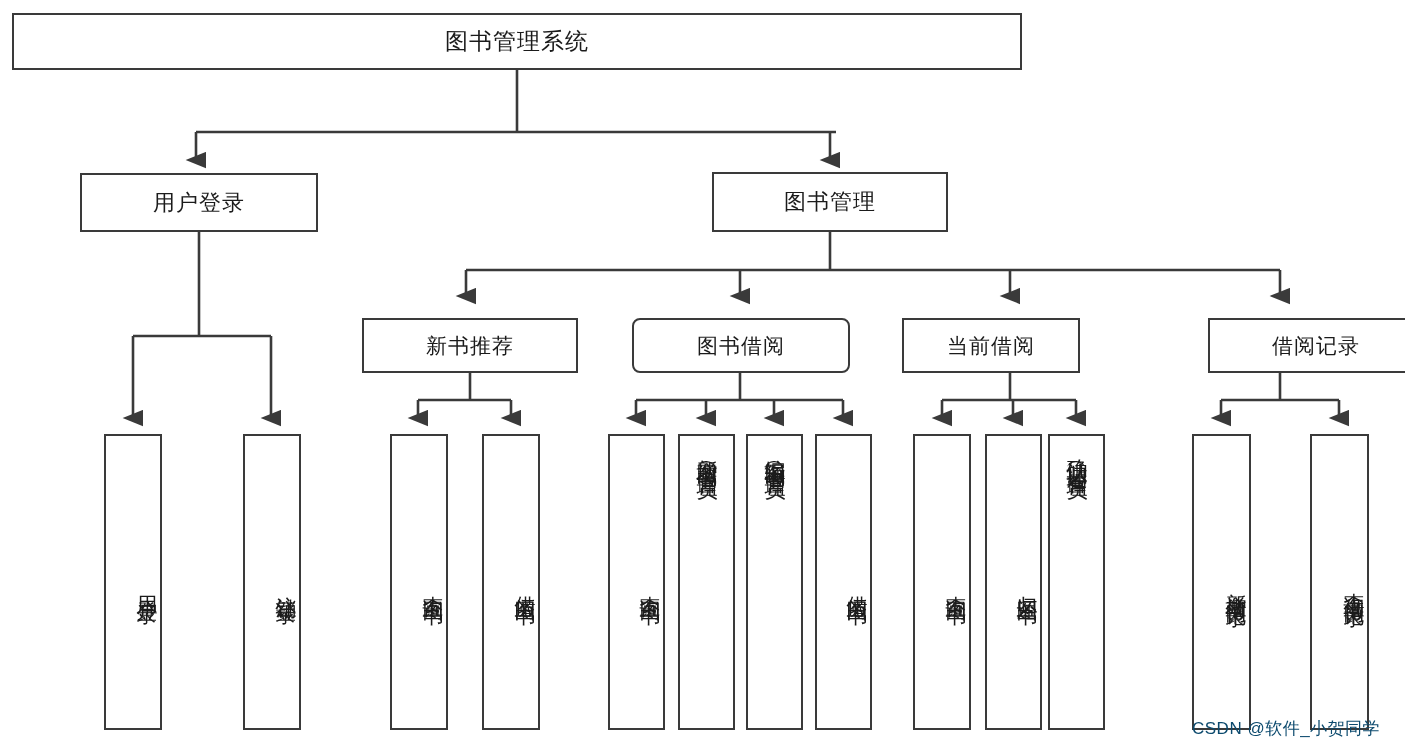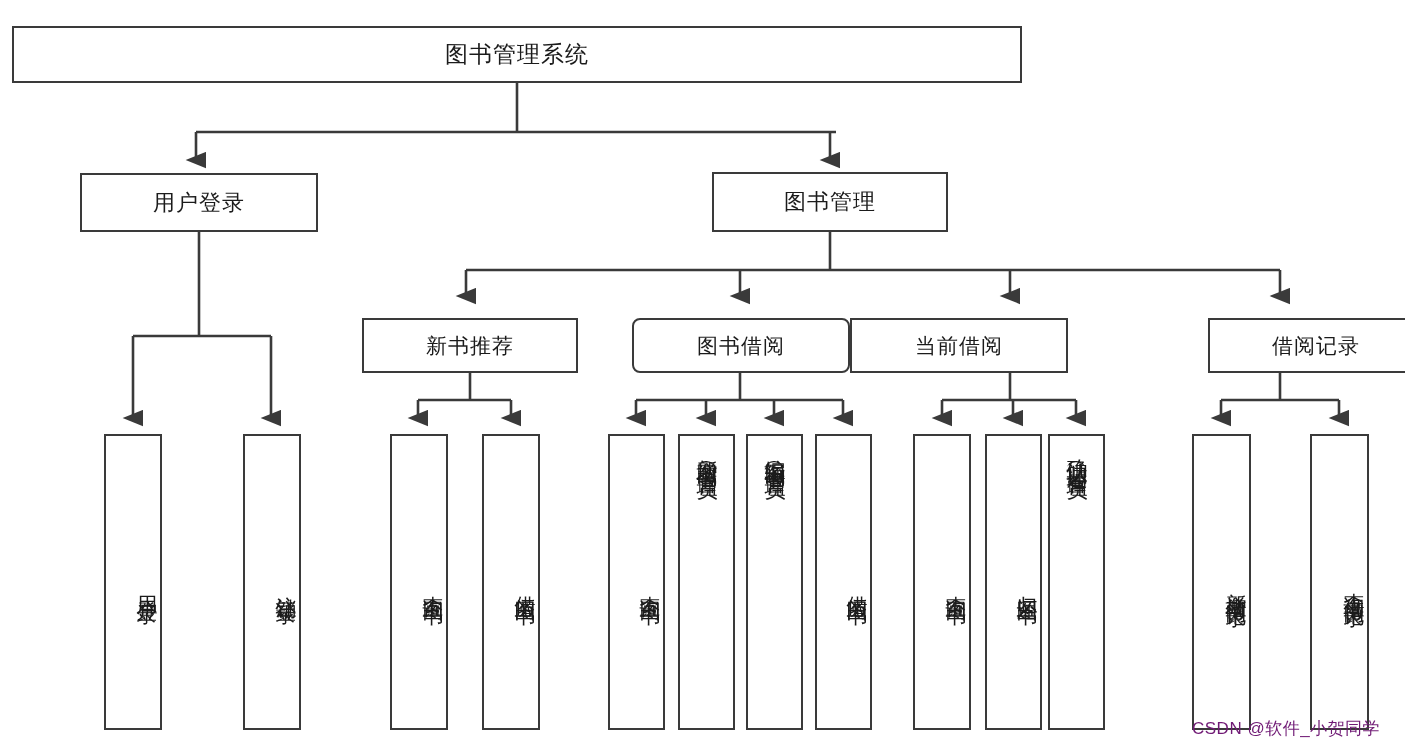--- a/index.html
+++ b/index.html
@@ -56,21 +56,21 @@
     line-height: 1.28;
     letter-spacing: 3px;
   }
   .node.leaf.tall-text {
     justify-content: flex-start;
     align-items: center;
   }
   .watermark {
     position: absolute;
     font-size: 17px;
-    color: #701a75;
+    color: #0c4a6e;
     white-space: nowrap;
     letter-spacing: 0.5px;
   }
 </style>
 </head>
 <body>
 
 <div id="canvas">
 
   <svg id="edges" viewBox="0 0 1405 747" xmlns="http://www.w3.org/2000/svg">
@@ -116,28 +116,28 @@
       <path d="M1013,400 L1013,418" marker-end="url(#arrow)"></path>
       <path d="M1076,400 L1076,418" marker-end="url(#arrow)"></path>
 
       <path d="M1280,373 L1280,400"></path>
       <path d="M1221,400 L1339,400"></path>
       <path d="M1221,400 L1221,418" marker-end="url(#arrow)"></path>
       <path d="M1339,400 L1339,418" marker-end="url(#arrow)"></path>
     </g>
   </svg>
 
-  <div class="node root" style="left:12px; top:26px; width:1010px; height:57px;">图书管理系统</div>
+  <div class="node root" style="left:12px; top:13px; width:1010px; height:57px;">图书管理系统</div>
 
   <div class="node level1" style="left:80px; top:173px; width:238px; height:59px;">用户登录</div>
   <div class="node level2" style="left:362px; top:318px; width:216px; height:55px;">新书推荐</div>
 
   <div class="node level1" style="left:712px; top:172px; width:236px; height:60px;">图书管理</div>
   <div class="node level2" style="left:632px; top:318px; width:218px; height:55px;border-radius:8px;">图书借阅</div>
-  <div class="node level2" style="left:850px; top:318px; width:218px; height:55px;">当前借阅</div>
+  <div class="node level2" style="left:902px; top:318px; width:178px; height:55px;">当前借阅</div>
   <div class="node level2" style="left:1208px; top:318px; width:216px; height:55px;">借阅记录</div>
 
   <div class="node leaf" style="left:104px; top:434px; width:58px; height:296px;">用户登录</div>
   <div class="node leaf" style="left:243px; top:434px; width:58px; height:296px;">注销登录</div>
 
   <div class="node leaf" style="left:390px; top:434px; width:58px; height:296px;">查询图书</div>
   <div class="node leaf" style="left:482px; top:434px; width:58px; height:296px;">借阅图书</div>
 
   <div class="node leaf" style="left:608px; top:434px; width:57px; height:296px;">查询图书</div>
   <div class="node leaf tall-text" style="left:678px; top:434px; width:57px; height:296px;">新增图书（管理员）</div>

